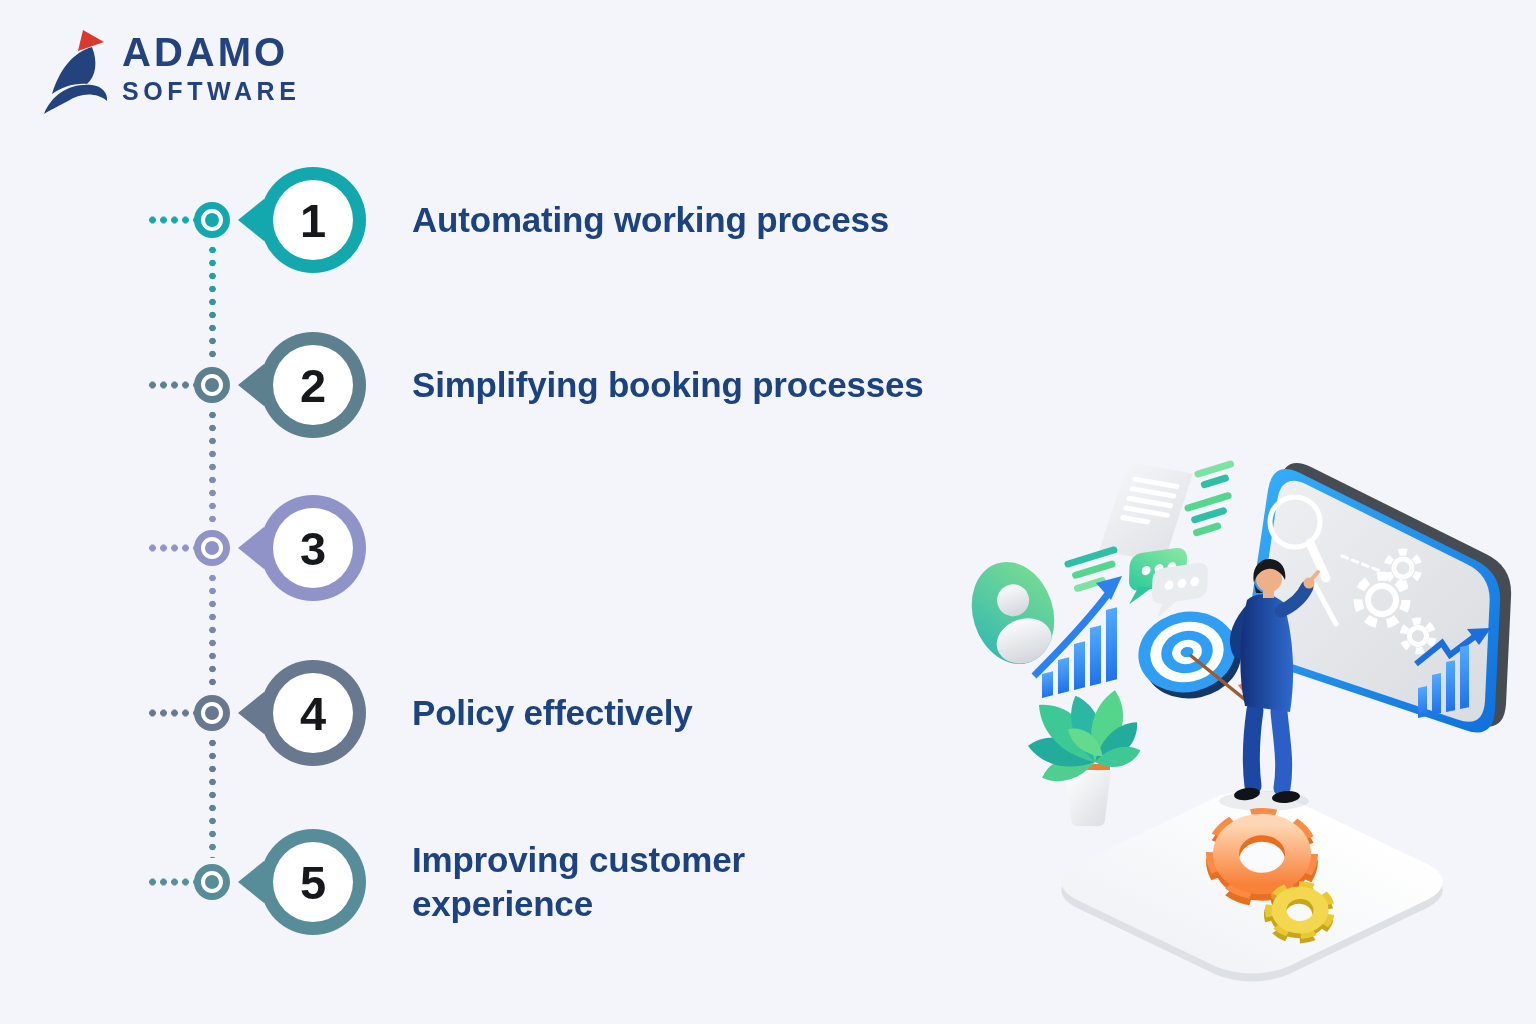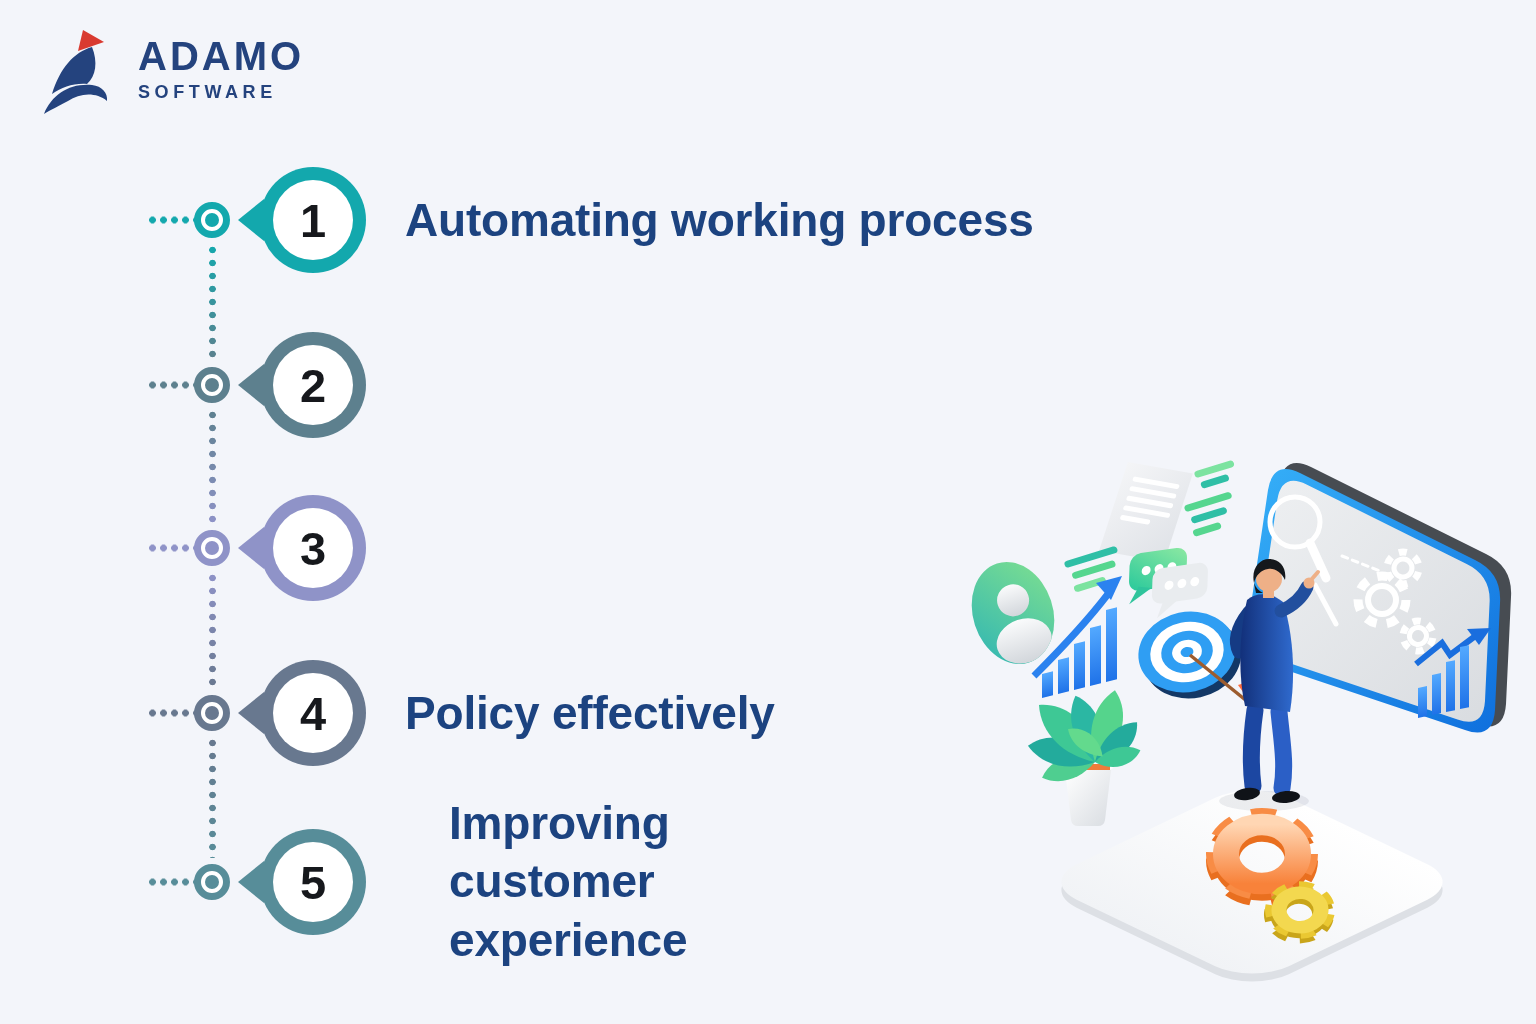--- a/index.html
+++ b/index.html
@@ -5,25 +5,25 @@
   html,body{margin:0;padding:0;}
   body{
     width:1536px;height:1024px;overflow:hidden;position:relative;
     background:#f3f5fa;
     font-family:"Liberation Sans",sans-serif;
     -webkit-font-smoothing:antialiased;
   }
   .stage{position:absolute;inset:0;}
 
   
-  .logo{position:absolute;left:36px;top:22px;display:flex;align-items:center;gap:16px;}
+  .logo{position:absolute;left:36px;top:22px;display:flex;align-items:center;}
   .logo-mark{width:86px;height:92px;}
   .logo-text{display:flex;flex-direction:column;line-height:1;}
   .logo-brand{font-size:40px;font-weight:800;letter-spacing:3px;}
-  .logo-sub{font-size:18px;font-weight:800;letter-spacing:4.6px;margin-top:7px;}
+  .logo-sub{font-size:25px;font-weight:800;letter-spacing:4.6px;margin-top:7px;}
 
   
   .timeline{position:absolute;inset:0;}
   .vseg{
     position:absolute;left:208px;width:9px;
     background:linear-gradient(180deg,var(--top),var(--bottom));
     -webkit-mask-image:radial-gradient(circle at 4.5px 6px,#000 3px,transparent 3.6px);
     -webkit-mask-size:9px 13px;
     mask-image:radial-gradient(circle at 4.5px 6px,#000 3px,transparent 3.6px);
     mask-size:9px 13px;
@@ -61,25 +61,25 @@
     content:"";position:absolute;left:-22px;top:50%;transform:translateY(-50%);
     width:26px;height:42px;background:var(--ring);
     clip-path:polygon(100% 0,0 50%,100% 100%);
   }
   .bubble-inner{
     width:80px;height:80px;border-radius:50%;background:#fff;
     display:flex;align-items:center;justify-content:center;
     font-size:47px;font-weight:700;color:#16181c;position:relative;
   }
   .t-title{
-    position:absolute;left:265px;top:50%;transform:translateY(-50%);
-    font-size:46px;font-weight:700;line-height:1.27;letter-spacing:-0.2px;color:inherit;
+    position:absolute;left:272px;top:50%;transform:translateY(-50%);
+    font-size:35px;font-weight:700;line-height:1.27;letter-spacing:-0.2px;color:inherit;
   }
   .t-item.i3 .t-title{max-width:655px;}
-  .t-item.i5 .t-title{max-width:430px;margin-left:44px;}
+  .t-item.i5 .t-title{max-width:430px;}
 
   
   .illu{position:absolute;left:950px;top:430px;width:580px;height:575px;}
 </style>
 </head>
 <body>
 
 <div class="stage">
 
   <header class="logo">
@@ -109,20 +109,21 @@
       </div>
       <div class="t-title">Automating working process</div>
     </div>
 
     <div class="t-item i2" style="--ring: #5d808e;">
       <span class="hdots"></span>
       <span class="node"></span>
       <div class="bubble">
         <span class="bubble-inner">2</span>
       </div>
+      <div class="t-title">Simplifying booking processes</div>
     </div>
 
     <div class="t-item i3" style="--ring: #8f93c8;">
       <span class="hdots"></span>
       <span class="node"></span>
       <div class="bubble">
         <span class="bubble-inner">3</span>
       </div>
     </div>
 

